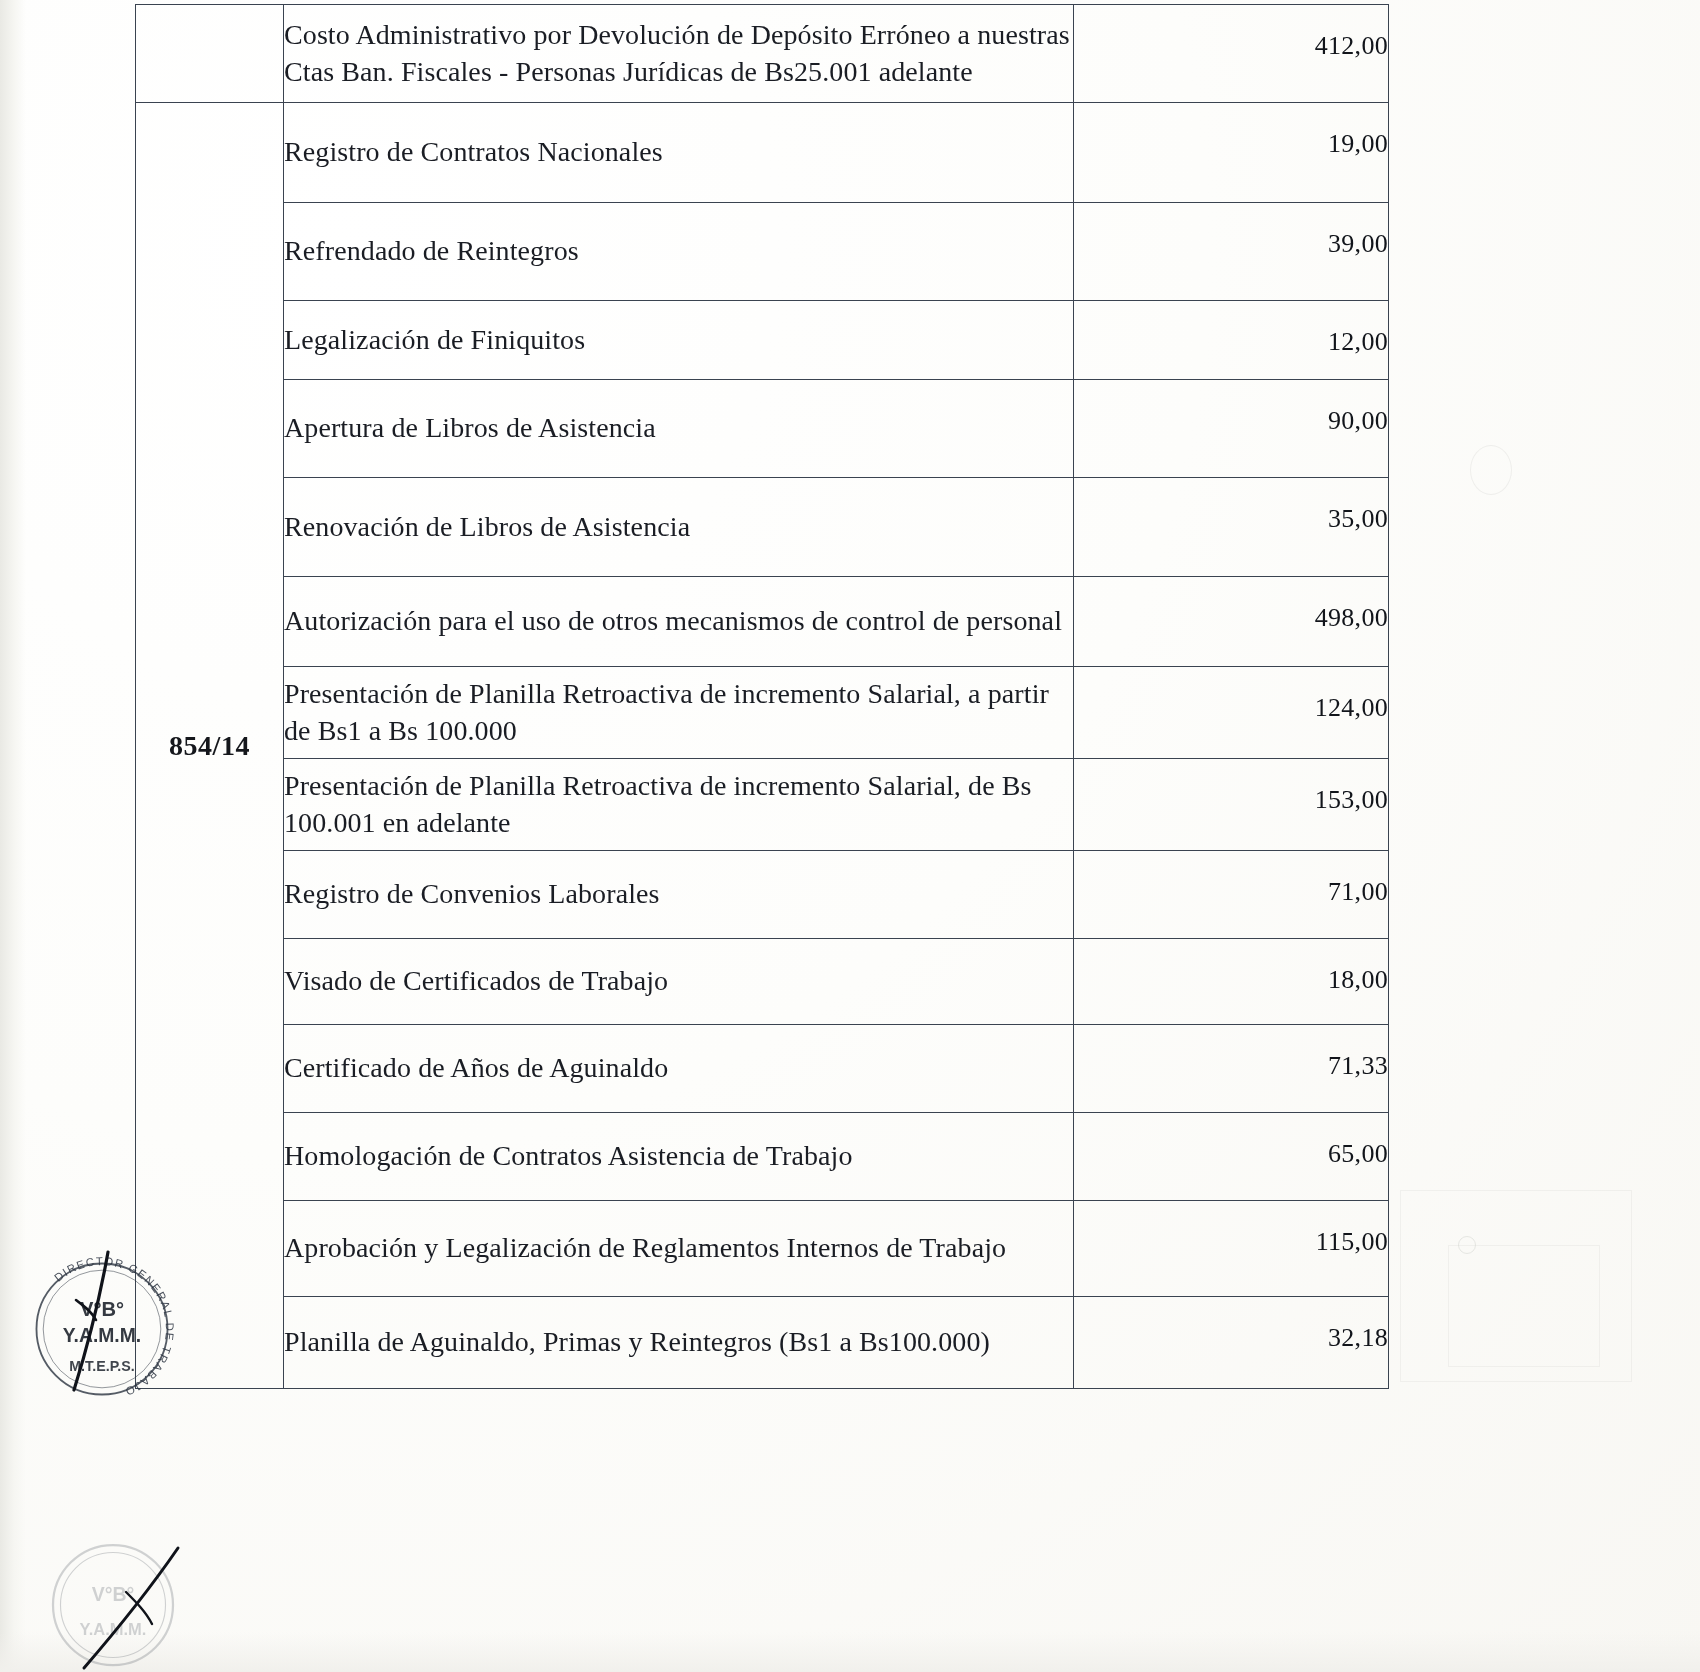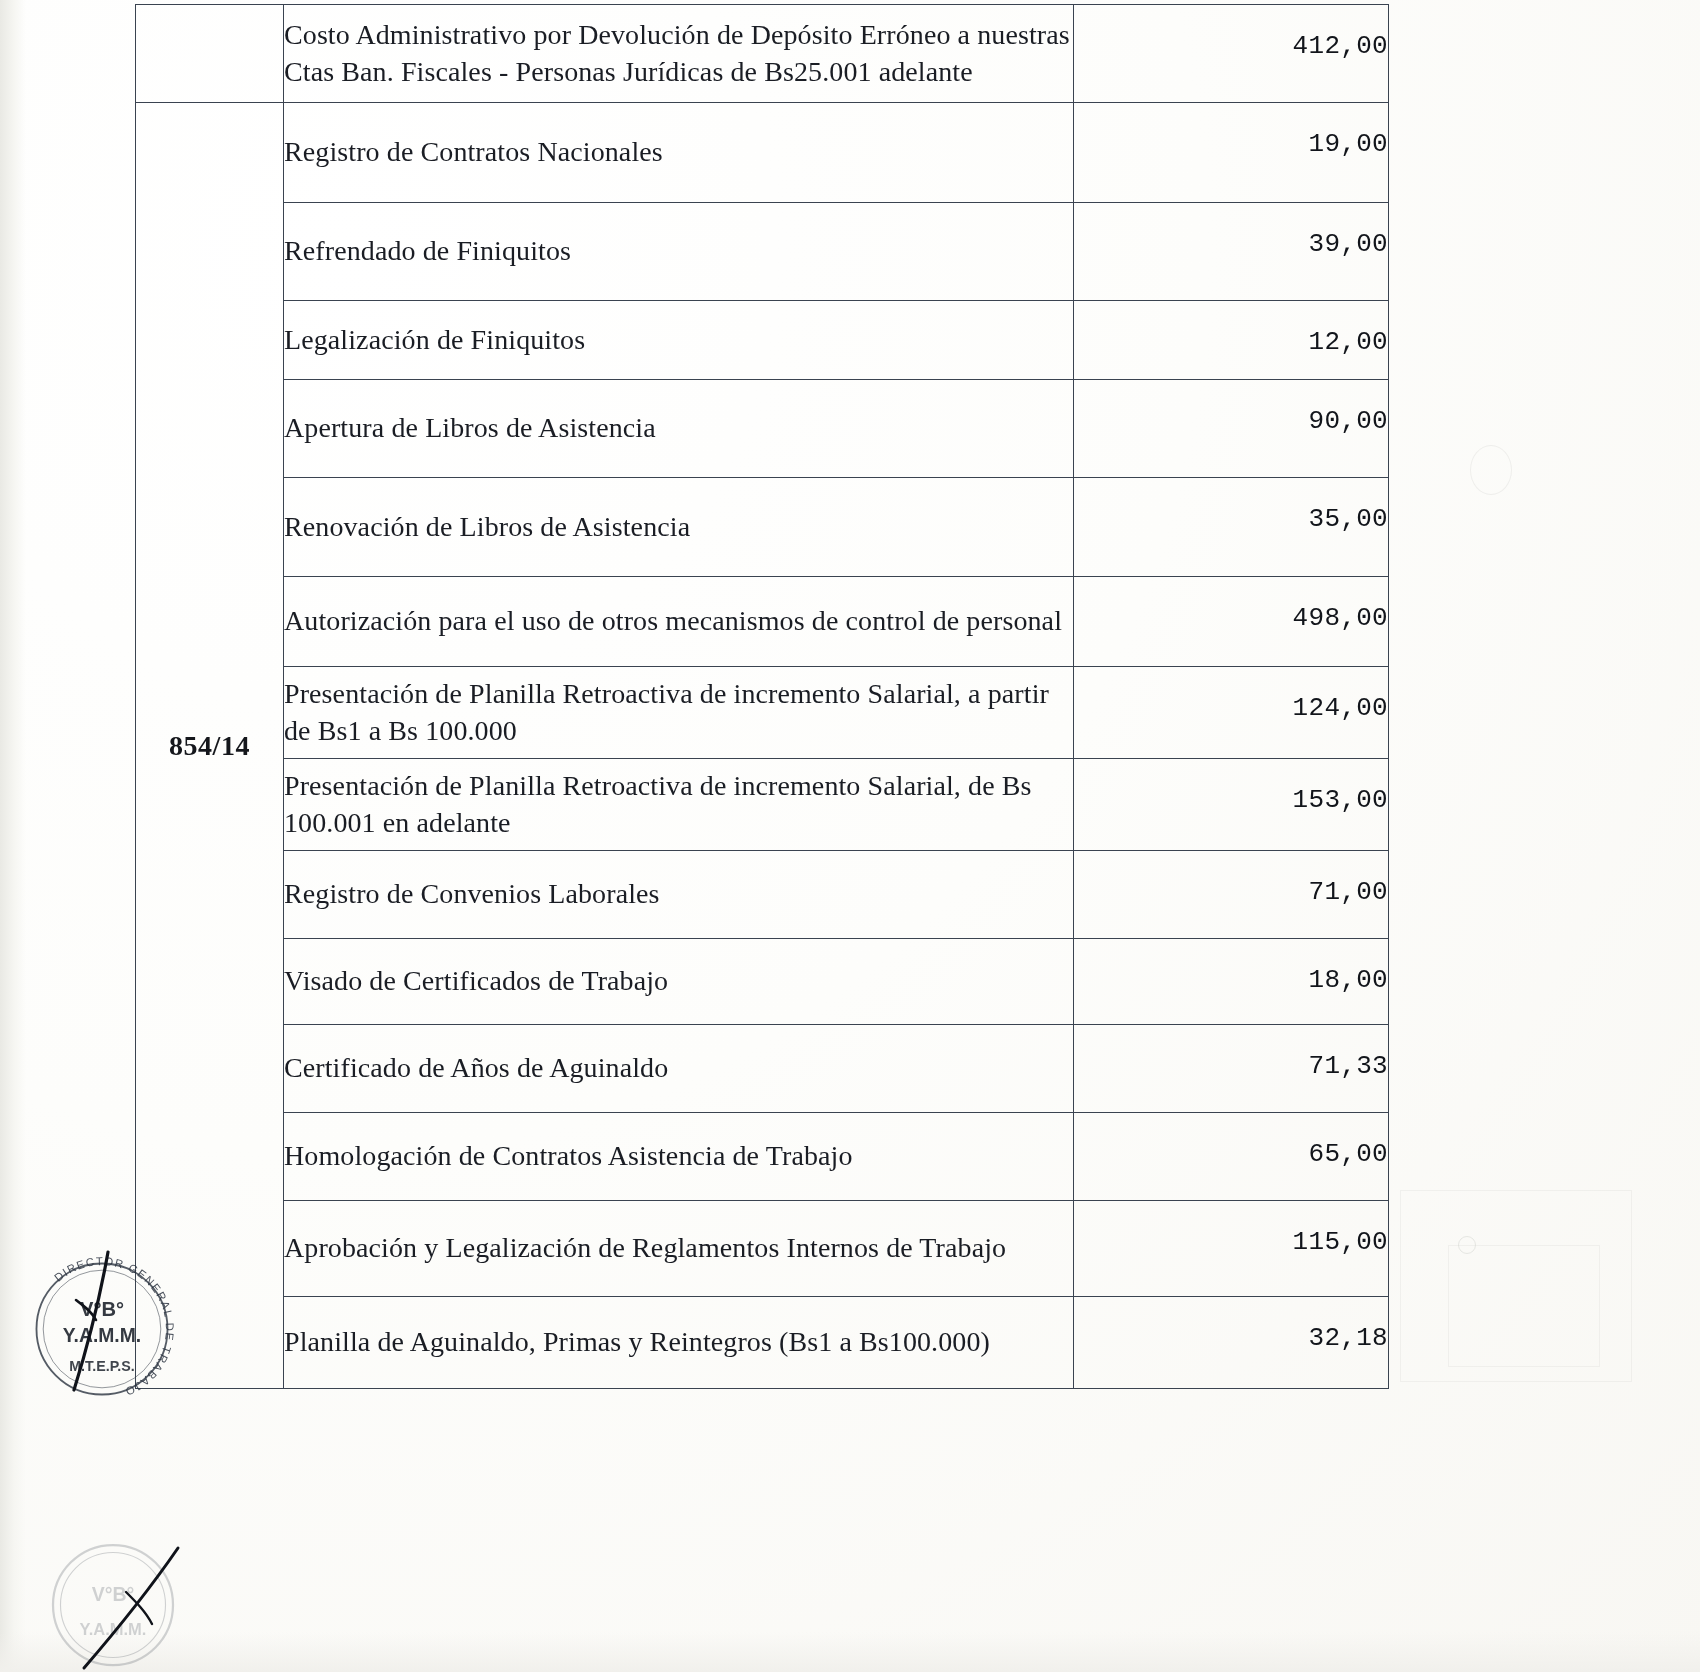--- a/index.html
+++ b/index.html
@@ -95,21 +95,21 @@
     padding: 0 22px 0 0;
     font-size: 26px;
     color: #12151b;
     letter-spacing: 0.3px;
   }
   .val-inner {
     display: block;
     padding-top: 4px;
   }
   
-  .val-cell.align-top { vertical-align: top; font-family: Liberation Mono, monospace; }
+  .val-cell.align-top { vertical-align: top; }
   .val-cell.align-top .val-inner { padding-top: 26px; }
 
   
   .r-h1 { height: 98px; }
   .r-h2 { height: 100px; }
   .r-h3 { height: 98px; }
   .r-h4 { height: 79px; }
   .r-h5 { height: 98px; }
   .r-h6 { height: 99px; }
   .r-h7 { height: 90px; }
@@ -176,21 +176,21 @@
 
       <tr class="r-h2">
         <td class="code-cell" rowspan="14">854/14</td>
         <td class="desc-cell">Registro de Contratos Nacionales</td>
         <td class="val-cell align-top">
           <span class="val-inner">19,00</span>
         </td>
       </tr>
 
       <tr class="r-h3">
-        <td class="desc-cell">Refrendado de Finiquitos</td>
+        <td class="desc-cell">Refrendado de Reintegros</td>
         <td class="val-cell align-top">
           <span class="val-inner">39,00</span>
         </td>
       </tr>
 
       <tr class="r-h4">
         <td class="desc-cell">Legalización de Finiquitos</td>
         <td class="val-cell align-top">
           <span class="val-inner">12,00</span>
         </td>

